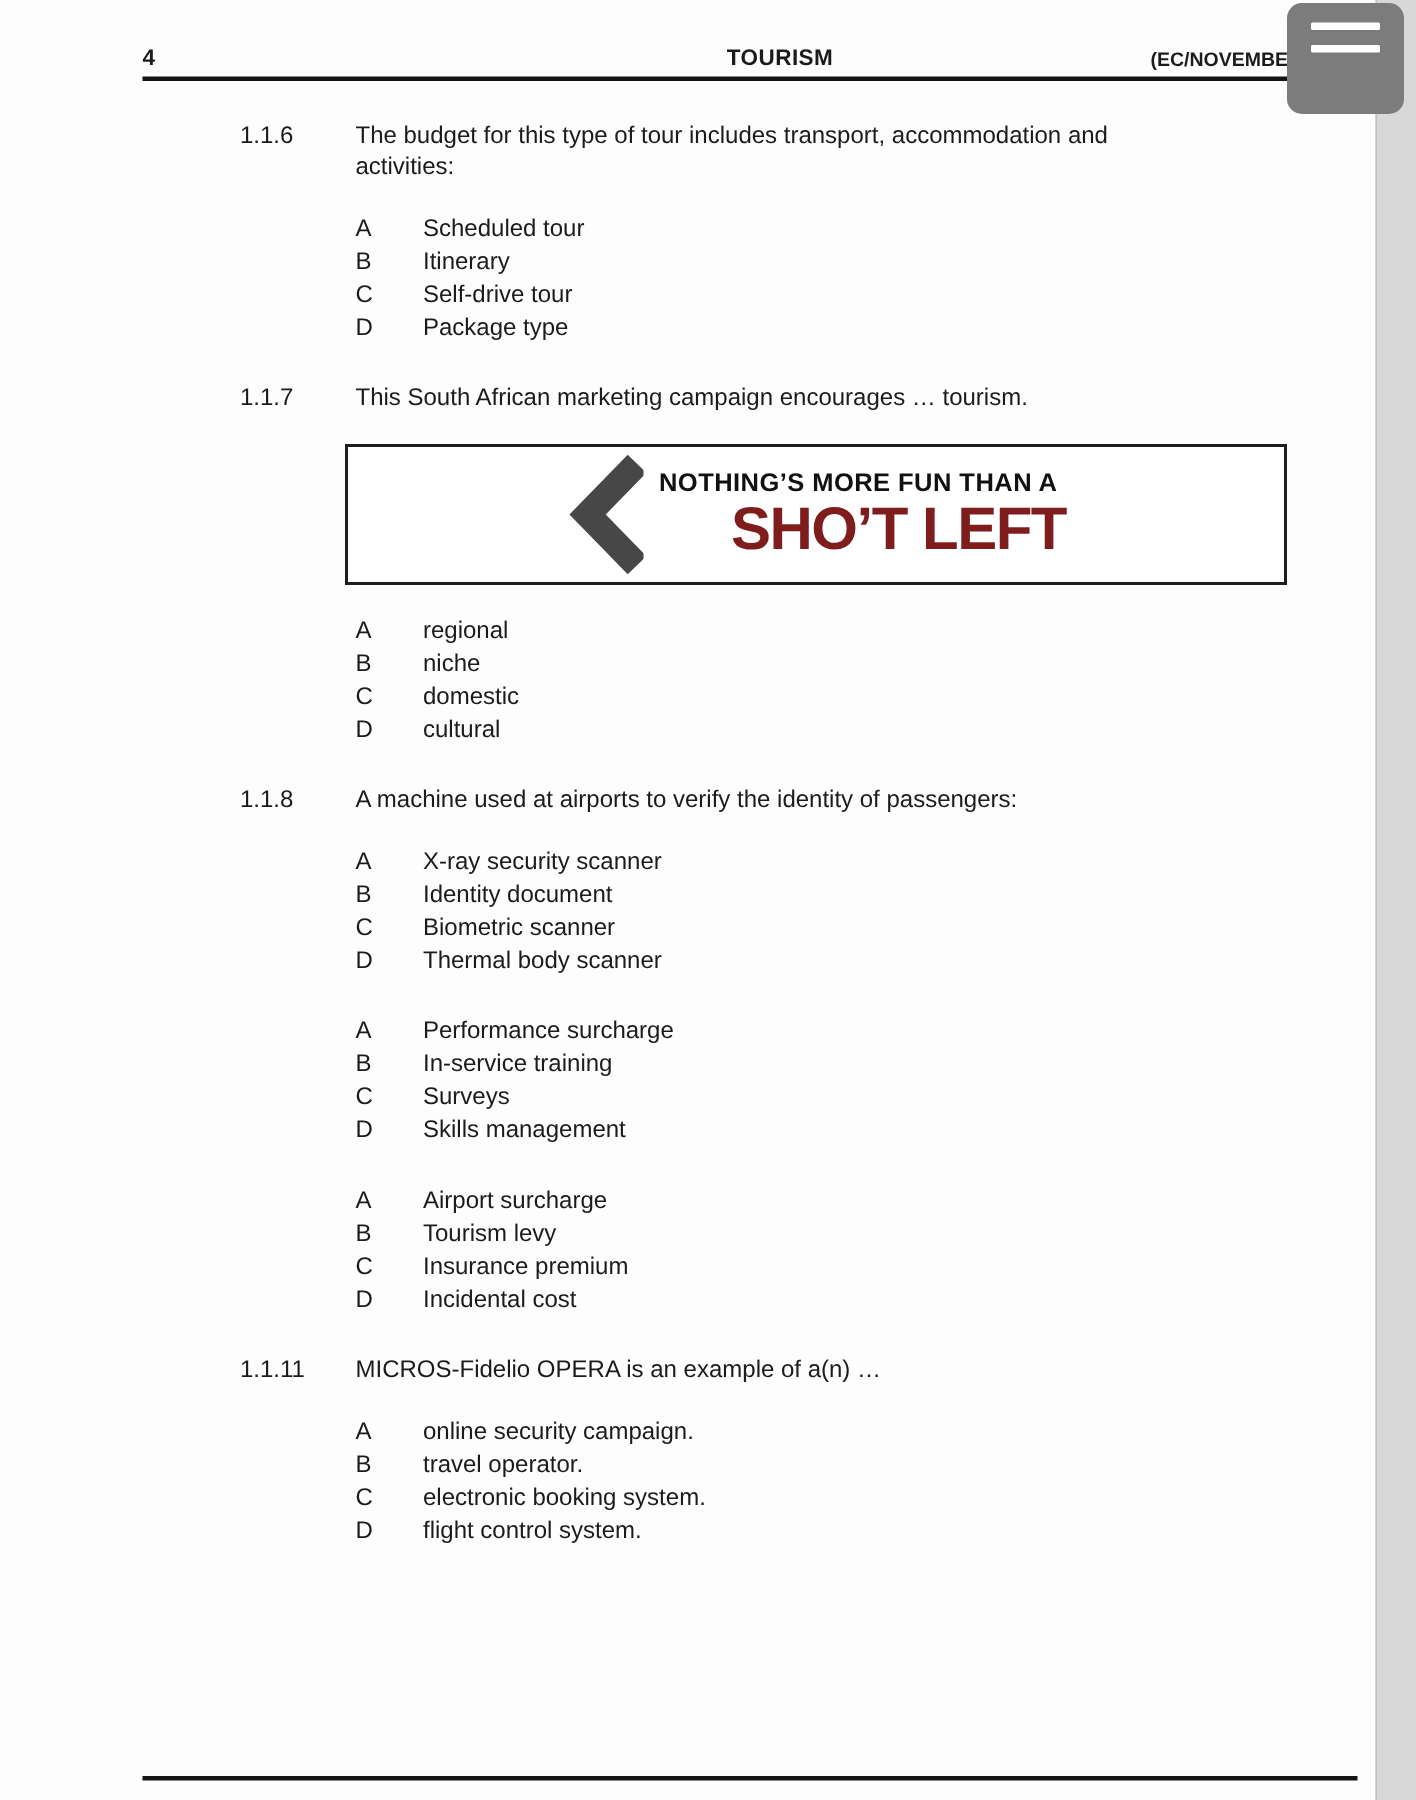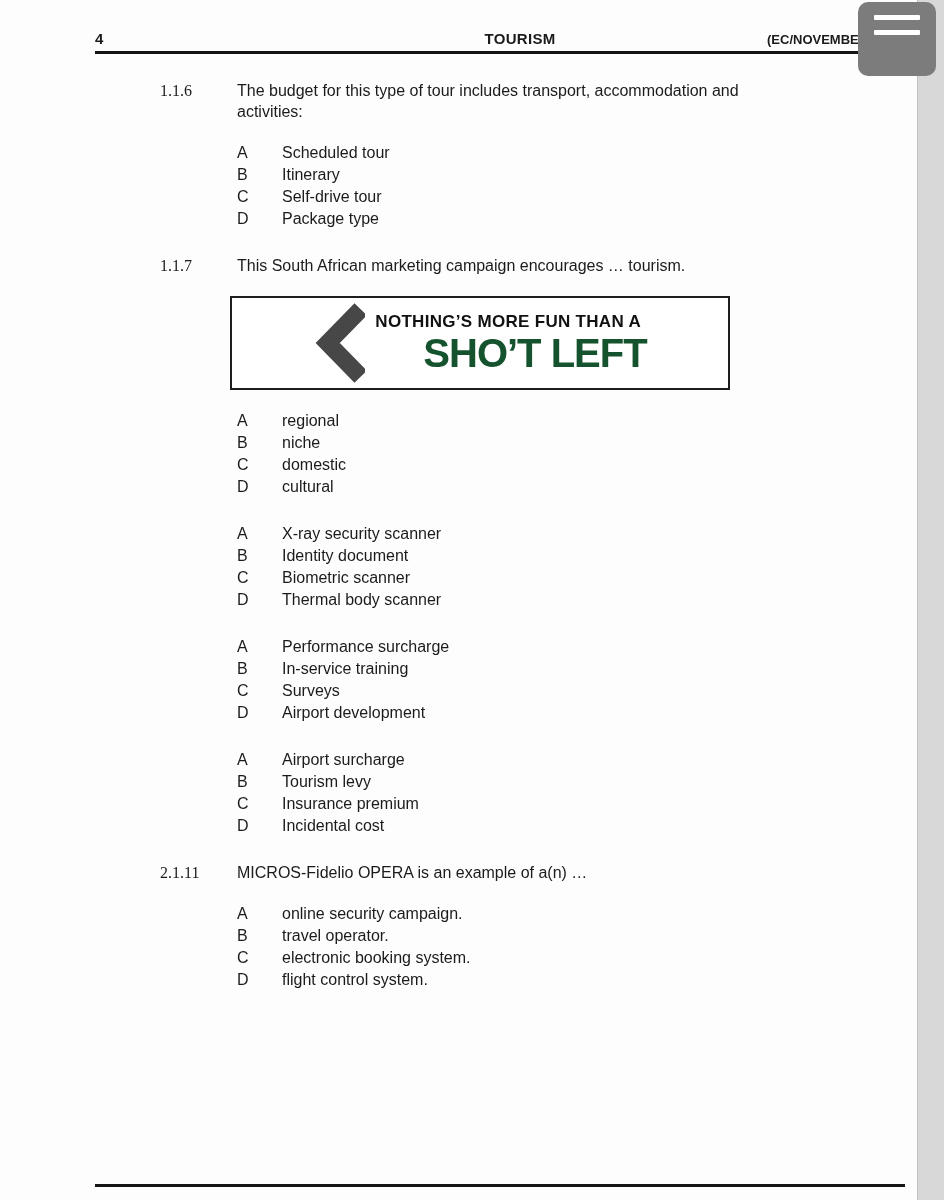--- a/index.html
+++ b/index.html
@@ -53,44 +53,44 @@
     border-bottom:3px solid #151515;
     font-weight:bold;
   }
   .header .pageno { font-size:15px; justify-self:start; }
   .header .title  { font-size:15px; justify-self:center; letter-spacing:.3px;margin-left:40px; }
   .header .edition{ font-size:13px; justify-self:end; }
 
   .questions { margin-top:26px; }
   .question { margin-left:65px; margin-bottom:25px; font-size:16px; line-height:21px; }
   .qrow { display:flex; }
-  .qnum { width:77px; flex:none;font-family:Liberation Serif, serif; }
+  .qnum { width:77px; flex:none; }
   .qtext { width:530px; }
   .qtext.justify { text-align:justify; }
 
   .opts { margin-left:77px; margin-top:20px; }
   .opt { display:flex; line-height:22px; }
   .opt .letter { width:45px; flex:none; }
 
   .logo-box {
     margin-left:70px; margin-top:20px;
-    width:500px; height:94px;
+    width:628px; height:94px;
     border:2px solid #1e1e1e;
     background:#ffffff;
     display:flex; align-items:center; justify-content:center;
     gap:10px;
   }
   .chevron { width:52px; height:80px; flex:none; }
   .logo-text { display:flex; flex-direction:column; justify-content:center; }
   .logo-tagline {
     font-size:17px; font-weight:bold; letter-spacing:.3px; color:#111;
     line-height:20px;
   }
   .logo-brand {
-    font-size:40px; font-weight:bold; letter-spacing:-1px; color:#14532d;
+    font-size:40px; font-weight:bold; letter-spacing:-1px; color:#7f1d1d;
     line-height:42px;
     margin-left:48px;
   }
   .bottom-rule {
     position:absolute; left:95px; right:39px; bottom:13px;
     height:3px; background:#151515;
   }
 </style>
 </head>
 <body>
@@ -169,20 +169,24 @@
             <span class="otext">domestic</span>
           </div>
           <div class="opt">
             <span class="letter">D</span>
             <span class="otext">cultural</span>
           </div>
         </div>
       </section>
 
       <section class="question">
+        <div class="qrow">
+          <div class="qnum">1.1.8</div>
+          <div class="qtext">A machine used at airports to verify the identity of passengers:</div>
+        </div>
         <div class="opts">
           <div class="opt">
             <span class="letter">A</span>
             <span class="otext">X-ray security scanner</span>
           </div>
           <div class="opt">
             <span class="letter">B</span>
             <span class="otext">Identity document</span>
           </div>
           <div class="opt">
@@ -205,21 +209,21 @@
           <div class="opt">
             <span class="letter">B</span>
             <span class="otext">In-service training</span>
           </div>
           <div class="opt">
             <span class="letter">C</span>
             <span class="otext">Surveys</span>
           </div>
           <div class="opt">
             <span class="letter">D</span>
-            <span class="otext">Airport development</span>
+            <span class="otext">Skills management</span>
           </div>
         </div>
       </section>
 
       <section class="question">
         <div class="opts">
           <div class="opt">
             <span class="letter">A</span>
             <span class="otext">Airport surcharge</span>
           </div>
@@ -233,21 +237,21 @@
           </div>
           <div class="opt">
             <span class="letter">D</span>
             <span class="otext">Incidental cost</span>
           </div>
         </div>
       </section>
 
       <section class="question">
         <div class="qrow">
-          <div class="qnum">2.1.11</div>
+          <div class="qnum">1.1.11</div>
           <div class="qtext">MICROS-Fidelio OPERA is an example of a(n) …</div>
         </div>
         <div class="opts">
           <div class="opt">
             <span class="letter">A</span>
             <span class="otext">online security campaign.</span>
           </div>
           <div class="opt">
             <span class="letter">B</span>
             <span class="otext">travel operator.</span>

